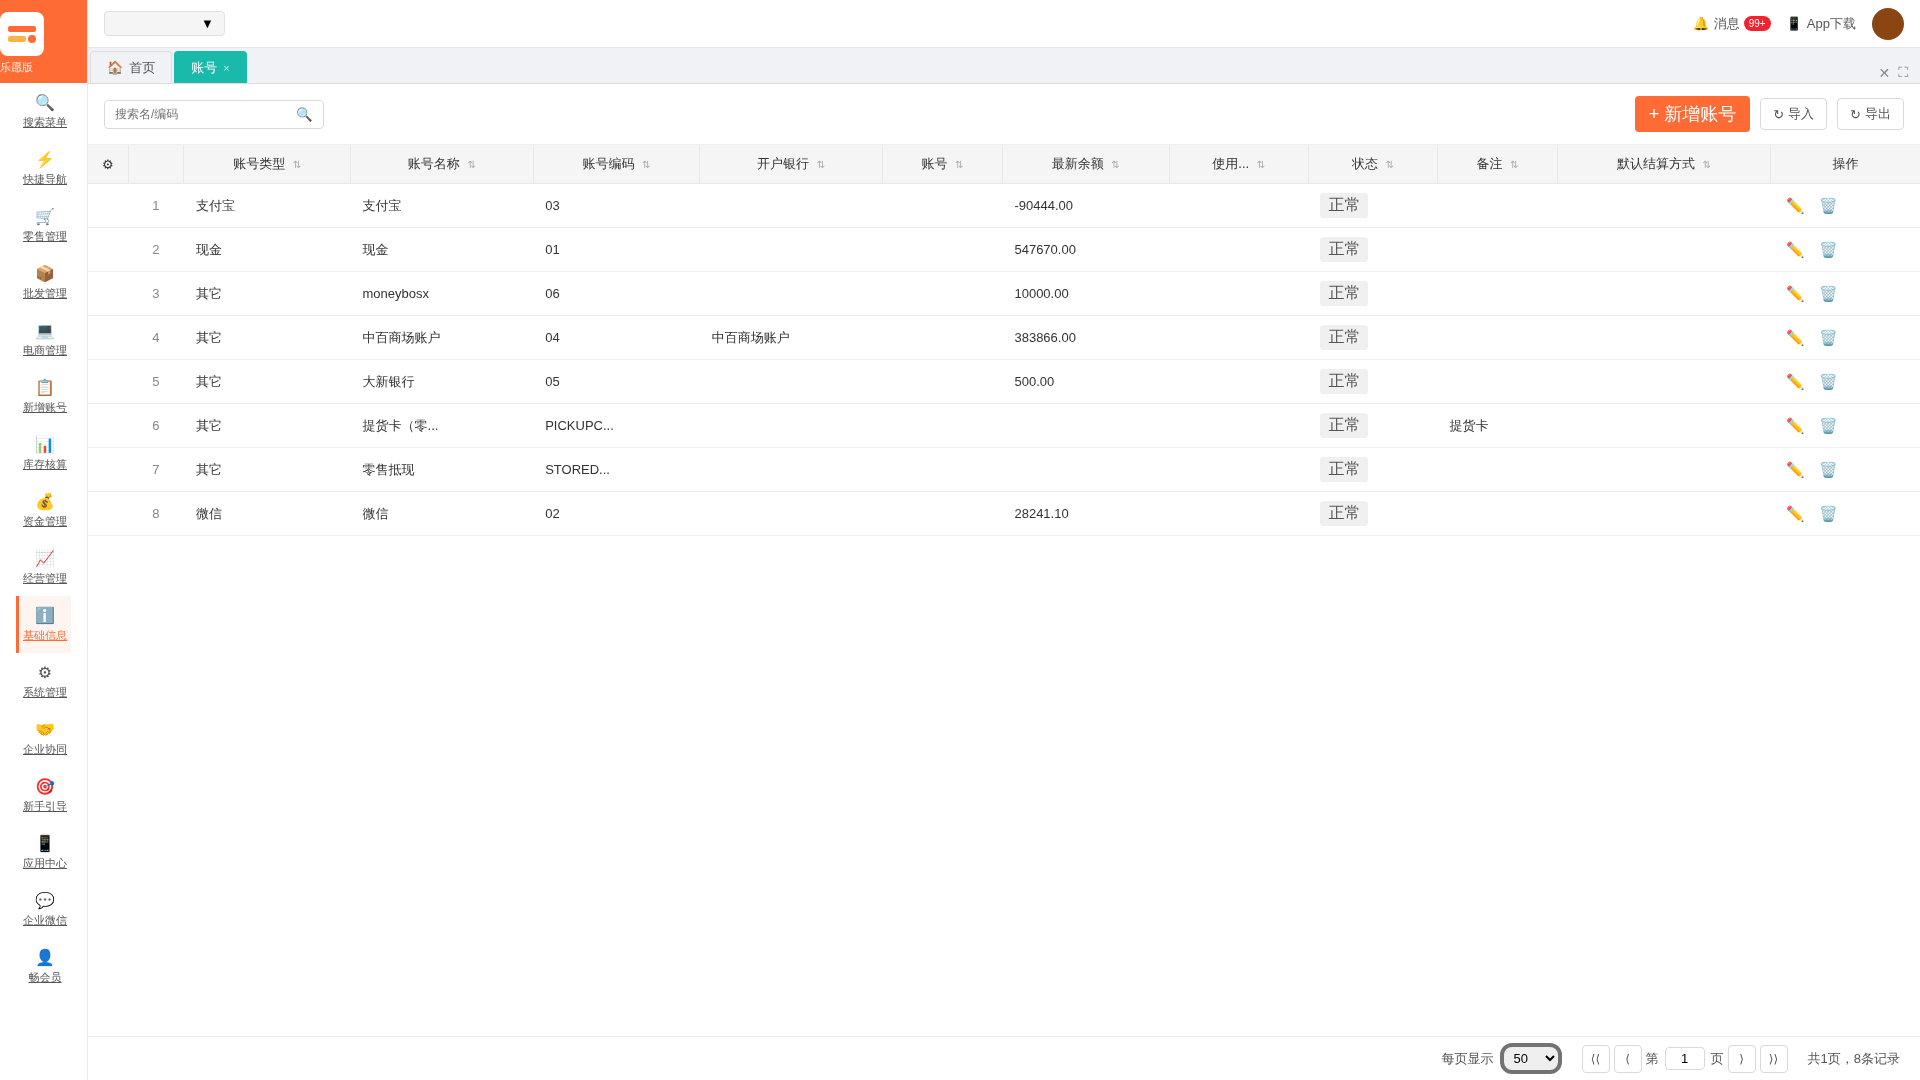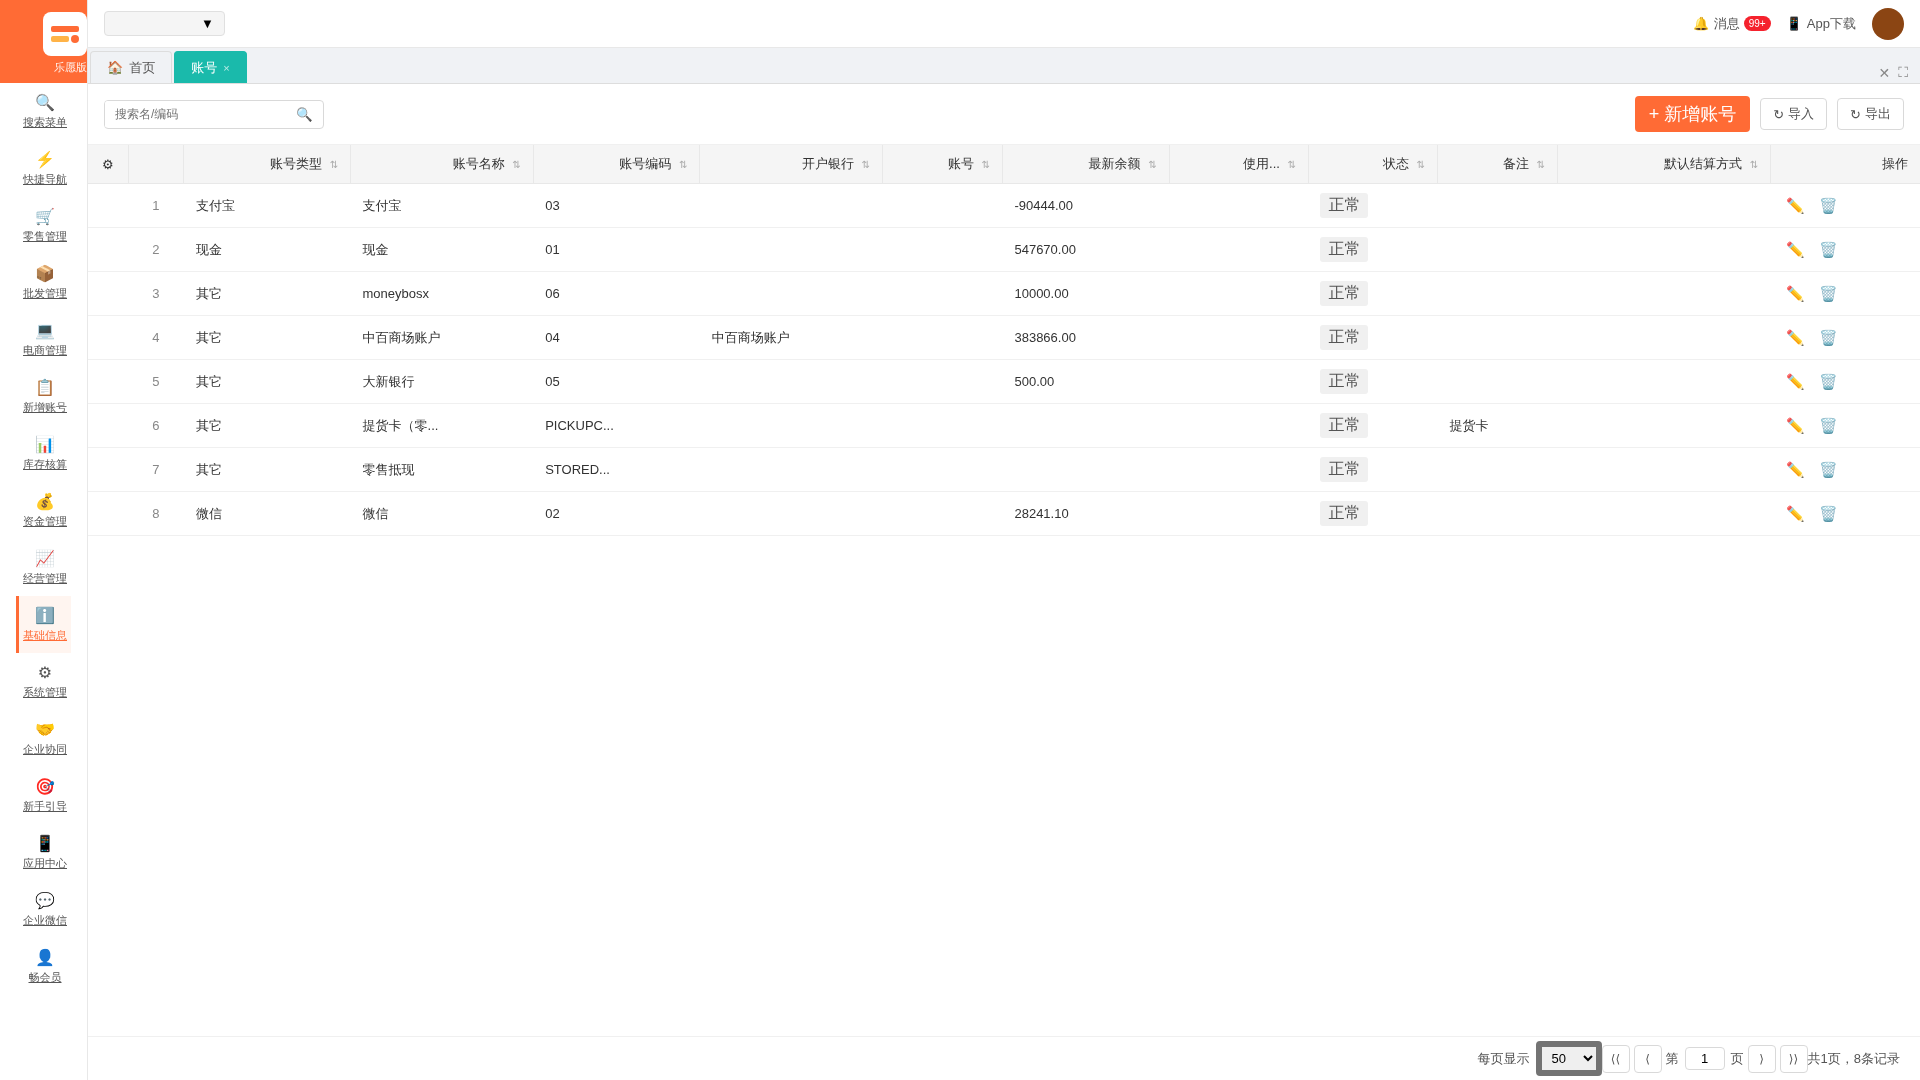--- a/index.html
+++ b/index.html
@@ -13,21 +13,21 @@
       flex-direction: column;
       align-items: center;
       border-right: 1px solid #e8e8e8;
       flex-shrink: 0;
     }
     .logo-area {
       width: 100%;
       background: #ff6b35;
       display: flex;
       flex-direction: column;
-      align-items: flex-end;
+      align-items: flex-start;
       justify-content: center;
       padding: 12px 0 8px;
       color: white;
     }
     .logo-icon {
       width: 44px; height: 44px;
       background: #fff;
       border-radius: 8px;
       display: flex; align-items: center; justify-content: center;
       margin-bottom: 4px;
@@ -198,21 +198,21 @@
     table {
       width: 100%;
       border-collapse: collapse;
     }
     thead tr {
       background: #f5f5f5;
       border-bottom: 1px solid #e8e8e8;
     }
     thead th {
       padding: 10px 12px;
-      text-align: right;
+      text-align: center;
       font-weight: 500;
       color: #333;
       white-space: nowrap;
       font-size: 13px;
       border-right: 1px solid #e8e8e8;
       cursor: pointer;
       user-select: none;
     }
     thead th:last-child { border-right: none; }
     thead th .sort-icon { color: #aaa; font-size: 10px; margin-left: 4px; }
@@ -244,28 +244,28 @@
     .action-col { display: flex; gap: 6px; align-items: center; }
 
     
     .pagination {
       height: 44px;
       border-top: 1px solid #f0f0f0;
       display: flex;
       align-items: center;
       justify-content: flex-end;
       padding: 0 20px;
-      gap: 0;
+      gap: 20px;
       flex-shrink: 0;
     }
     .page-size-select {
       display: flex; align-items: center; gap: 6px; font-size: 13px; color: #555;
     }
     .page-size-select select {
-      border: 6px solid #737373; border-radius: 4px;
+      border: 4px solid #737373; border-radius: 12px;
       padding: 3px 6px; font-size: 13px; outline: none;
     }
     .page-nav {
       display: flex; align-items: center; gap: 4px;
     }
     .page-nav-btn {
       background: none; border: 1px solid #d9d9d9; border-radius: 4px;
       width: 28px; height: 28px; cursor: pointer;
       display: flex; align-items: center; justify-content: center;
       color: #555; font-size: 12px;

